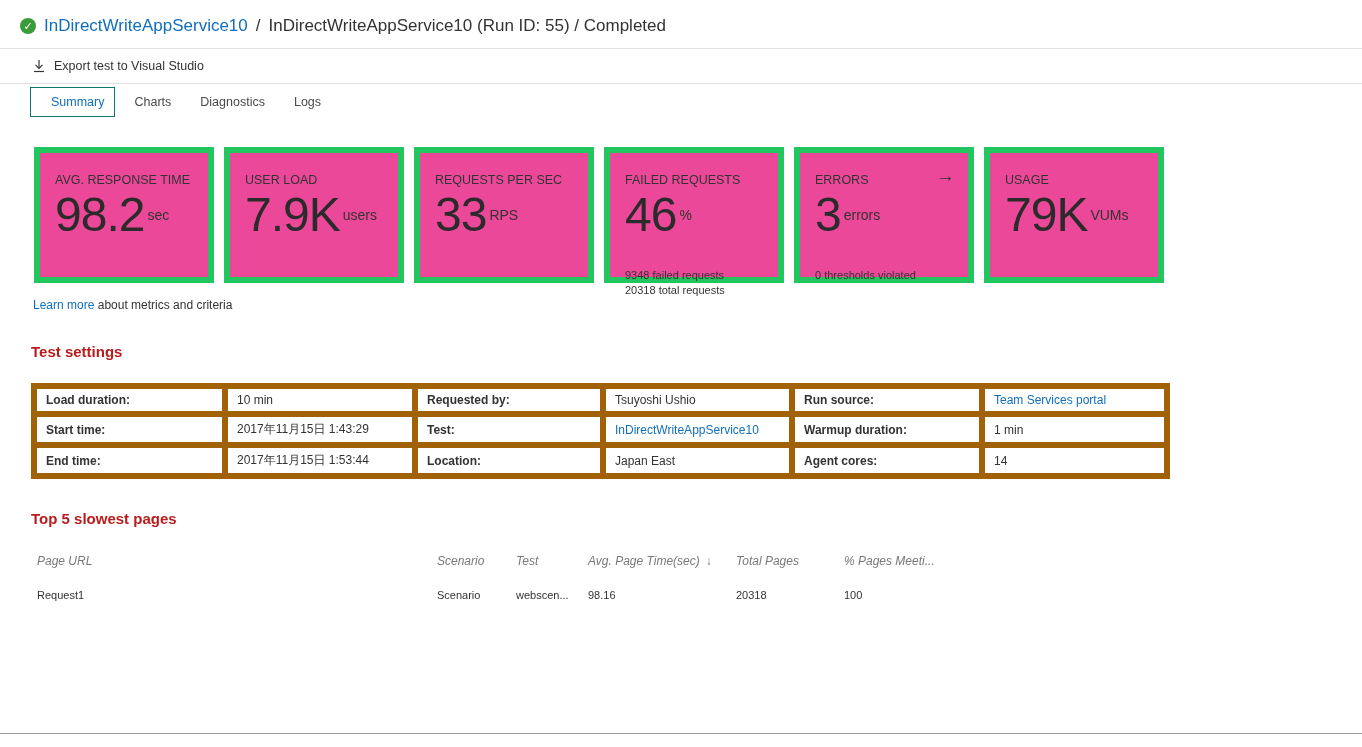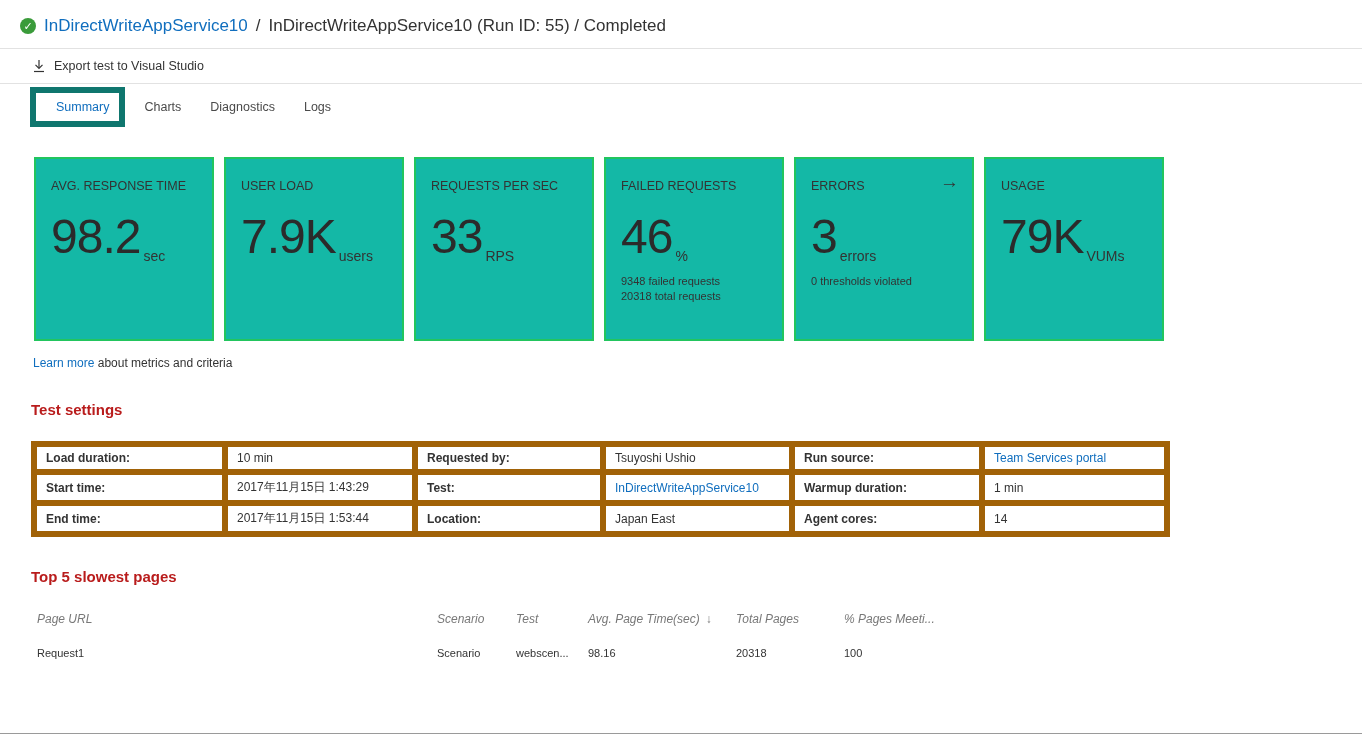--- a/index.html
+++ b/index.html
@@ -21,27 +21,27 @@
   .rule { border-bottom:1px solid #e2e2e2; }
 
   
   .toolbar { display:flex; align-items:center; padding:10px 0 10px 32px; font-size:12.5px; }
   .toolbar-button { display:flex; align-items:center; cursor:pointer; }
   .toolbar-button svg { margin-right:8px; display:block; }
 
   
   .tabs { display:flex; align-items:center; margin:3px 0 0 30px; font-size:12.5px; color:#4a4a4a; }
   .tab { padding:7px 10px; margin-right:9px; cursor:pointer; }
-  .tab.active { border:6px solid #0f766e; color:var(--link);padding-left:20px; }
+  .tab.active { border:1px solid #0f766e; color:var(--link);padding-left:20px; }
 
   
   .cards { display:flex; gap:10px; margin:30px 0 0 34px; }
-  .card { position:relative; width:180px; height:184px; border:2px solid #22c55e; background:#14b8a6; padding:20px 15px; }
+  .card { position:relative; width:180px; height:136px; border:6px solid #22c55e; background:#ec4899; padding:20px 15px; }
   .card-title { font-size:12.5px; color:#333; }
-  .card-value-row { display:flex; align-items:flex-end; margin-top:16px; }
+  .card-value-row { display:flex; align-items:center; }
   .card-value { font-size:48px; font-weight:200; letter-spacing:-1px; color:#2b2b2b; }
   .card-unit { font-size:14px; margin-left:3px; color:#333; }
   .card-details { position:absolute; left:15px; top:115px; font-size:11px; line-height:15px; color:#333; }
   .card-arrow { position:absolute; top:12px; right:13px; font-size:19px; color:#333; cursor:pointer; }
 
   .learn-more { margin:15px 0 0 33px; font-size:12px; }
 
   .section-heading { margin:31px 0 0 31px; font-size:15px; font-weight:700; color:#b91c1c; }
 
   

